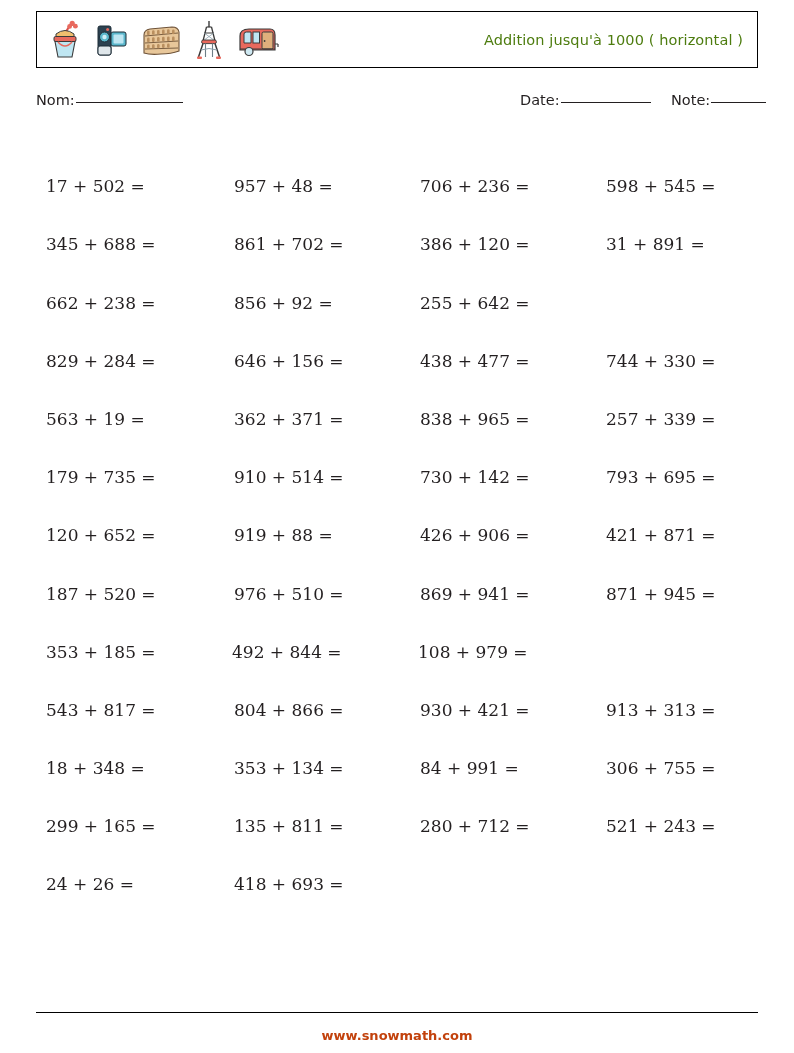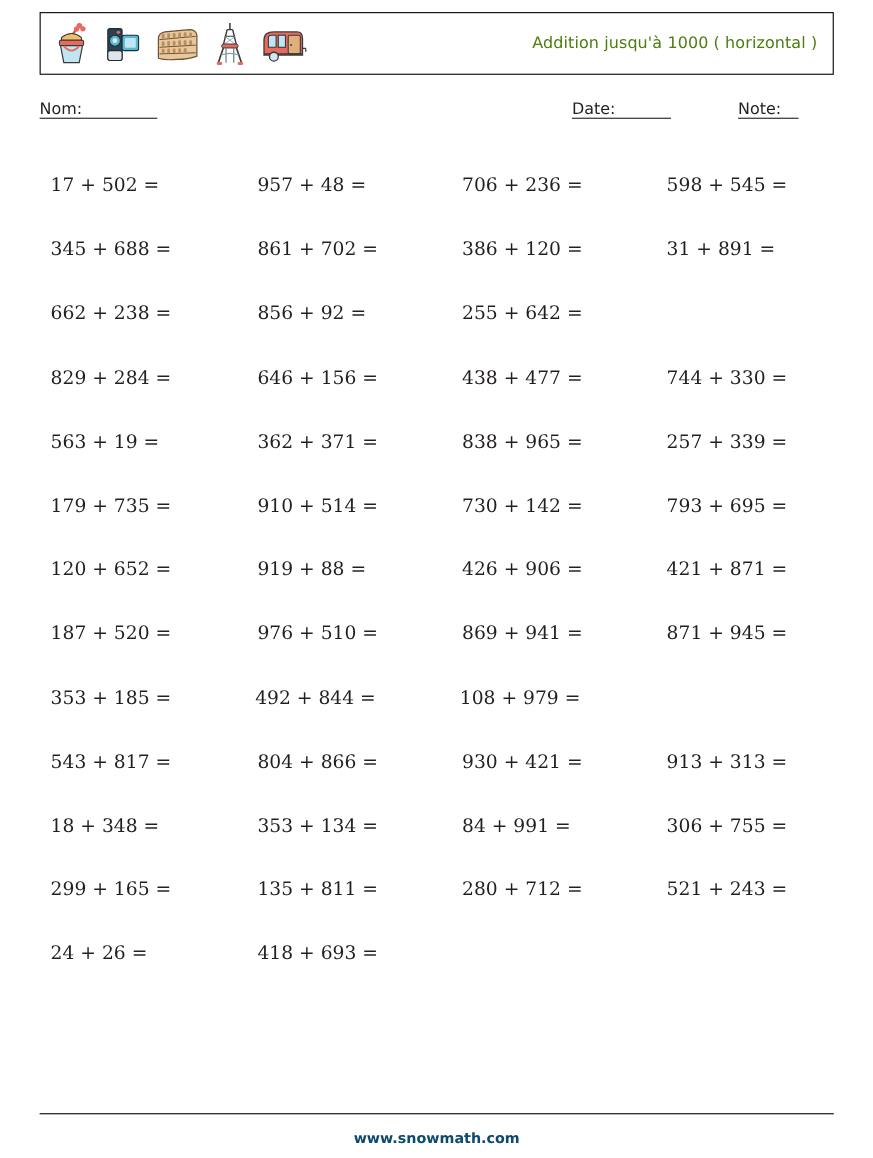--- a/index.html
+++ b/index.html
@@ -56,21 +56,20 @@
     height: 24px;
     font-size: 14.5px;
     color: #231f20;
   }
   .meta-field {
     position: absolute;
     white-space: nowrap;
     display: flex;
     align-items: baseline;
     gap: 1px;
-    flex-direction: column;
   }
   .meta-nom  { left: 0px;   top: 0; }
   .meta-date { left: 484px; top: 0; }
   .meta-note { left: 635px; top: 0; }
 
   .blank-line {
     display: inline-block;
     border-bottom: 1.4px solid #231f20;
     height: 0;
     position: relative;
@@ -83,21 +82,21 @@
   
   .problems {
     position: absolute;
     left: 36px;
     top: 137px;
     width: 722px;
   }
   .prob-row {
     display: flex;
     height: 58.2px;
-    align-items: center;
+    align-items: flex-end;
   }
   .prob-cell {
     width: 178px;
     flex: 0 0 178px;
     font-family: "DejaVu Serif", "Liberation Serif", serif;
     font-size: 17px;
     font-weight: 400;
     color: #231f20;
     white-space: nowrap;
     line-height: 1;
@@ -120,21 +119,21 @@
   }
   .footer-text {
     position: absolute;
     left: 0;
     top: 1028px;
     width: 794px;
     text-align: center;
     font-family: "DejaVu Sans", "Liberation Sans", sans-serif;
     font-size: 13px;
     font-weight: bold;
-    color: #0c4a6e;
+    color: #c2410c;
   }
 </style>
 </head>
 <body>
 
 <div class="header-box">
 
   <div class="icon-strip">
 
     <span>

